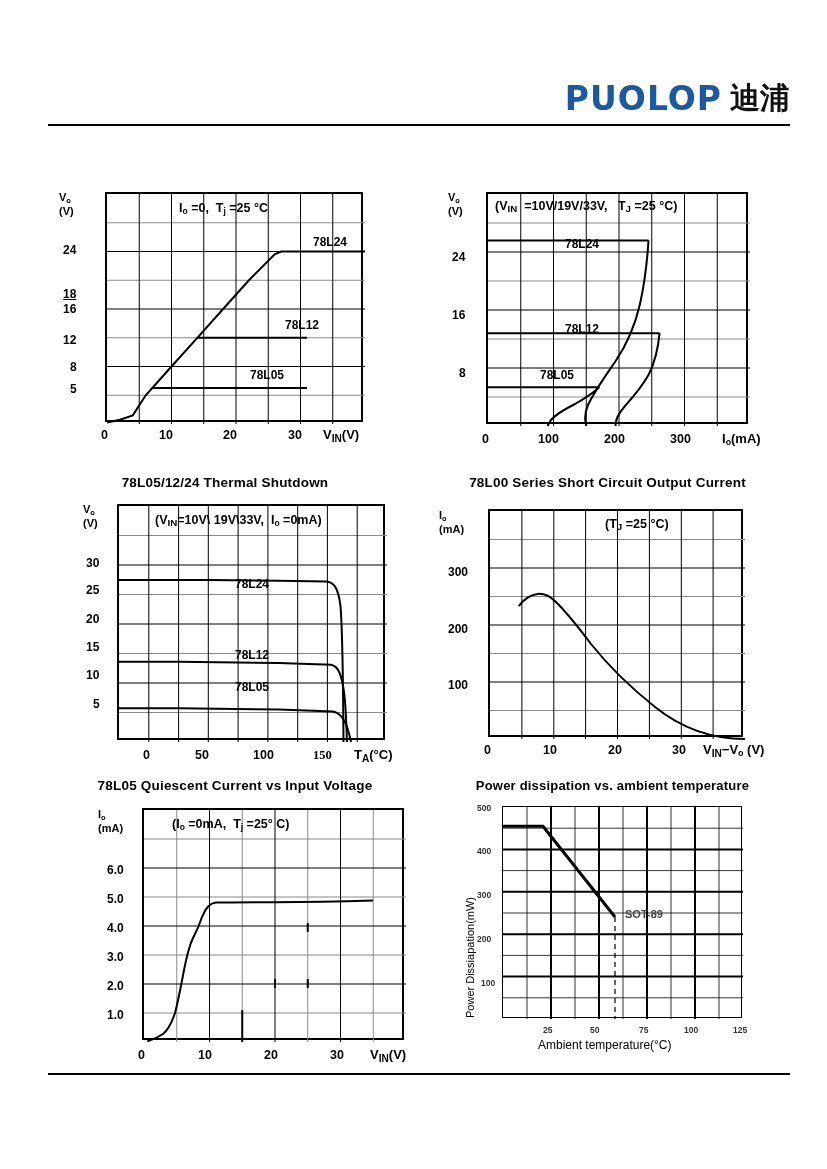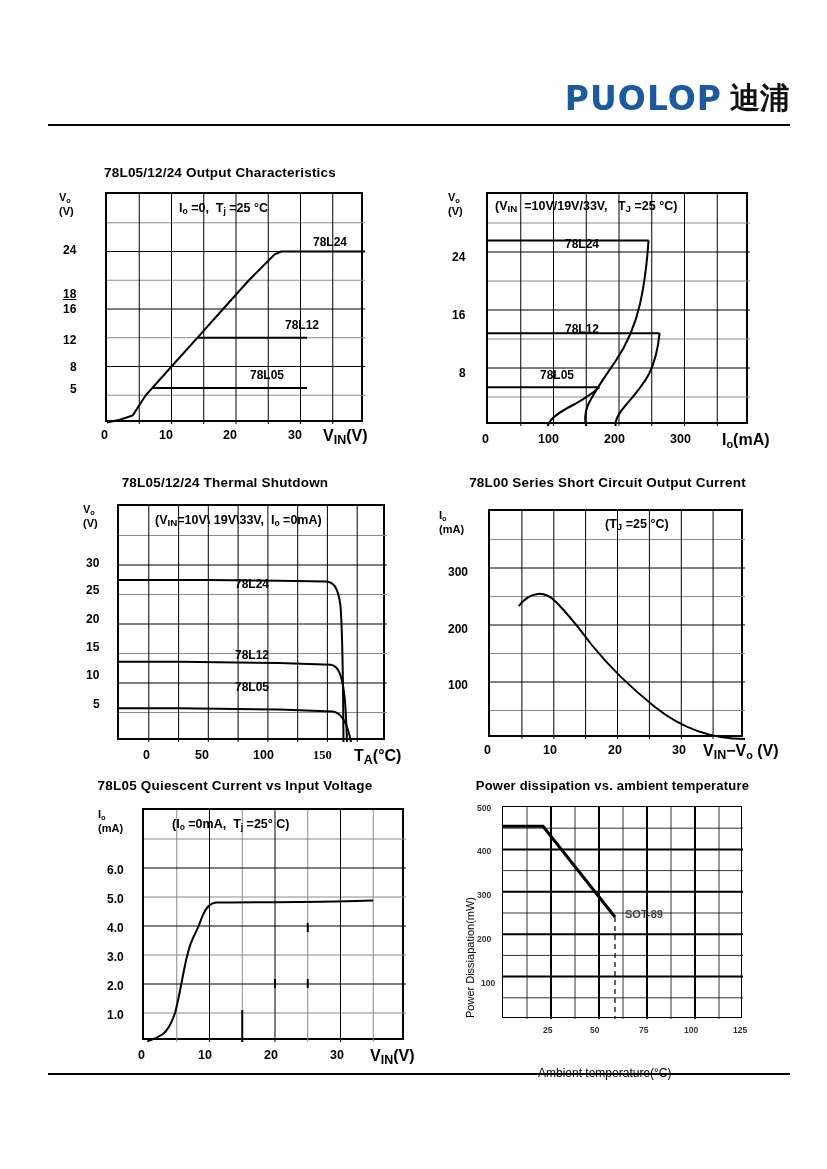--- a/index.html
+++ b/index.html
@@ -20,21 +20,21 @@
   .fig{position:absolute;}
   .fig-title{position:absolute;left:0;top:0;width:100%;text-align:center;
     font-size:13.5px;font-weight:bold;letter-spacing:.2px;white-space:nowrap;}
 
   .plot{position:absolute;border:2px solid #000;box-sizing:border-box;background:#fff;}
   .plot svg{position:absolute;left:0;top:0;overflow:visible;}
 
   .ylab{position:absolute;text-align:left;font-size:11px;font-weight:bold;line-height:1.15;}
   .tick{position:absolute;font-size:12px;font-weight:bold;white-space:nowrap;}
   .tickx{position:absolute;font-size:12.5px;font-weight:bold;white-space:nowrap;}
-  .axname{position:absolute;font-size:16px;font-weight:bold;white-space:nowrap;}
+  .axname{position:absolute;font-size:13px;font-weight:bold;white-space:nowrap;}
   .cond{position:absolute;font-size:12.5px;font-weight:bold;white-space:nowrap;}
   .curvelab{position:absolute;font-size:12px;font-weight:bold;white-space:nowrap;}
   sub{font-size:.68em;vertical-align:-0.25em;font-weight:bold;}
   .sm{font-size:.78em;}
 
   
   .pd-ylabel{position:absolute;transform-origin:0 0;transform:rotate(-90deg);
     font-size:11px;white-space:nowrap;}
   .pd-tick{position:absolute;font-size:8.5px;font-weight:bold;white-space:nowrap;color:#333;}
   .pd-xtick{position:absolute;font-size:8.5px;font-weight:bold;white-space:nowrap;color:#333;}
@@ -45,21 +45,20 @@
 <body>
 
 <div class="logo-wrap">
   <span class="logo-latin">PUOLOP</span>
   <span class="logo-cjk">迪浦</span>
 </div>
 <div class="rule top"></div>
 <div class="rule bottom"></div>
 
 <div class="fig" style="left:55px;top:165px;width:330px;height:290px;">
-  <div class="fig-title">78L05/12/24 Output Characteristics</div>
 
   <div class="ylab" style="left:4px;top:26px;width:34px;">
     <span>V<sub>o</sub></span><br>
     <span>(V)</span>
   </div>
 
   <div class="tick" style="left:8px;top:78px;">24</div>
   <div class="tick" style="left:8px;top:122px;text-decoration:underline;">18</div>
   <div class="tick" style="left:8px;top:137px;">16</div>
   <div class="tick" style="left:8px;top:168px;">12</div>
@@ -386,14 +385,14 @@
   </div>
 
   <div class="pd-ann" style="left:185px;top:130px;">SOT-89</div>
 
   <div class="pd-xtick" style="left:103px;top:247px;">25</div>
   <div class="pd-xtick" style="left:150px;top:247px;">50</div>
   <div class="pd-xtick" style="left:199px;top:247px;">75</div>
   <div class="pd-xtick" style="left:244px;top:247px;">100</div>
   <div class="pd-xtick" style="left:293px;top:247px;">125</div>
 
-  <div class="pd-xtitle" style="left:98px;top:260px;margin-top:28px;">Ambient temperature(°C)</div>
+  <div class="pd-xtitle" style="left:98px;top:260px;">Ambient temperature(°C)</div>
 </div>
 
 </body></html>

